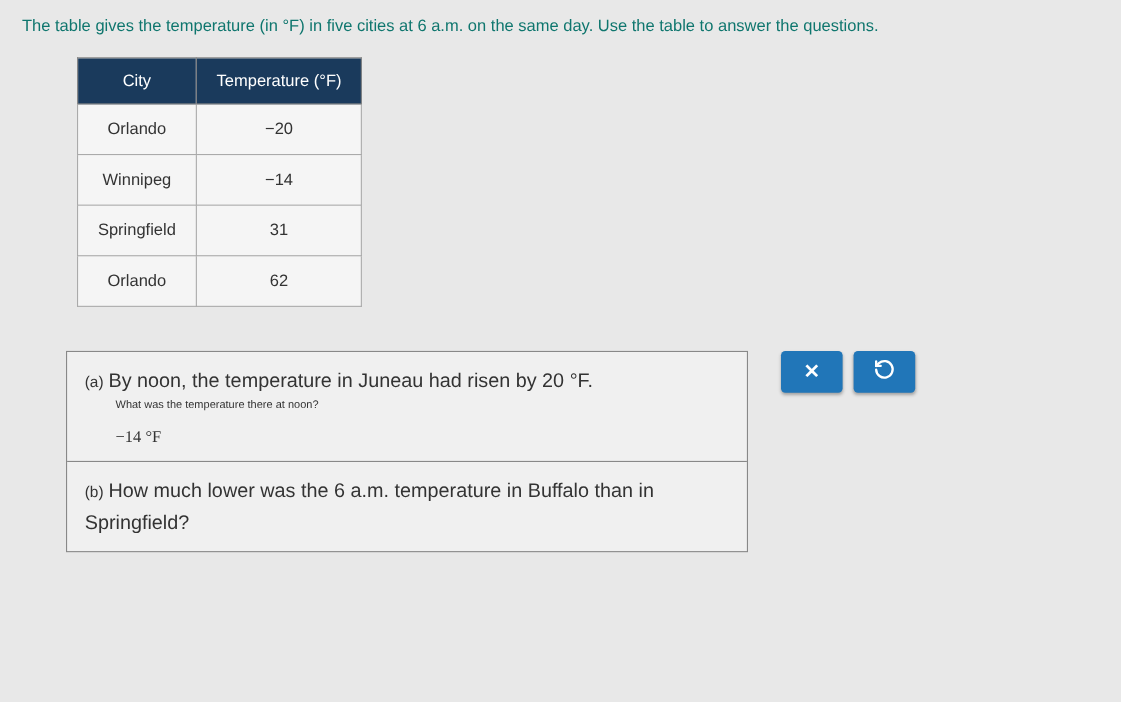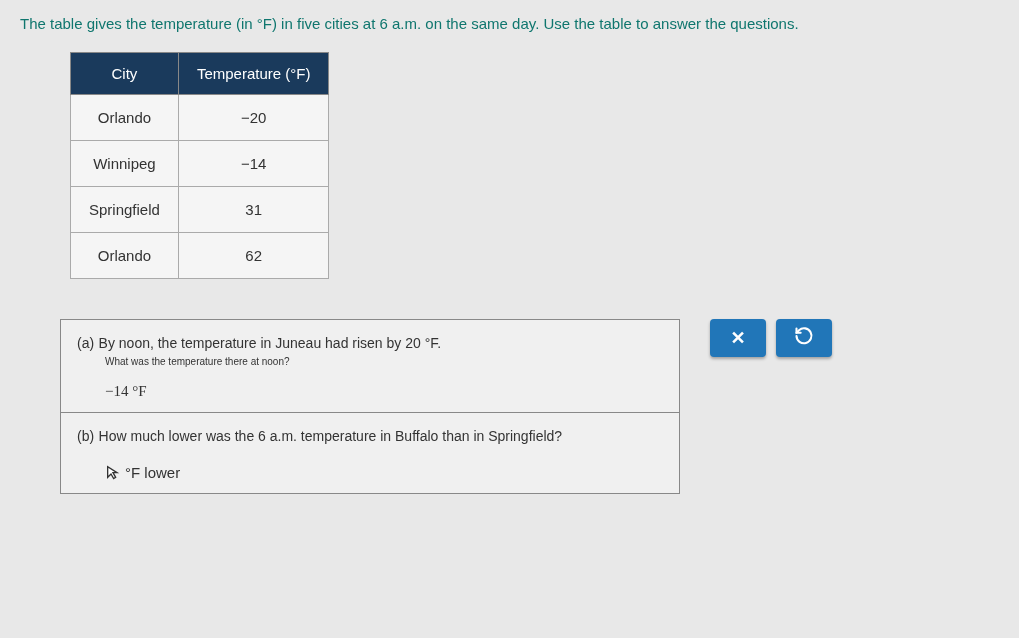--- a/index.html
+++ b/index.html
@@ -64,21 +64,21 @@
       padding: 12px 16px;
     }
     .question-part:last-child {
       border-bottom: none;
     }
     .part-label {
       font-size: 14px;
       display: inline;
     }
     .question-text {
-      font-size: 14px;
+      font-size: 18px;
       display: inline;
       line-height: 1.6;
     }
     .question-sub {
       font-size: 10px;
       margin-left: 28px;
       margin-top: 2px;
     }
     .answer {
       margin-top: 16px;
@@ -161,28 +161,20 @@
   <div class="questions-box">
     <div class="question-part">
       <span class="part-label">(a)</span>
       <span class="question-text">By noon, the temperature in Juneau had risen by 20 °F.</span>
       <div class="question-sub">What was the temperature there at noon?</div>
       <div class="answer">−14 °F</div>
     </div>
     <div class="question-part">
       <span class="part-label">(b)</span>
       <span class="question-text">How much lower was the 6 a.m. temperature in Buffalo than in Springfield?</span>
-      <div class="answer-input-row">
-        <span class="cursor-icon">
-          <svg viewBox="0 0 24 24" fill="none" stroke="#333" stroke-width="2">
-            <path d="M4 4 L4 20 L9 15 L13 22 L16 20 L12 13 L18 13 Z" fill="#fff" stroke="#333"></path>
-          </svg>
-        </span>
-        <span>°F lower</span>
-      </div>
     </div>
   </div>
 
   <div class="buttons">
     <button class="btn">
       <span>✕</span>
     </button>
     <button class="btn">
       <span>
         <svg viewBox="0 0 24 24" fill="none" stroke="#fff" stroke-width="2.5" stroke-linecap="round">

